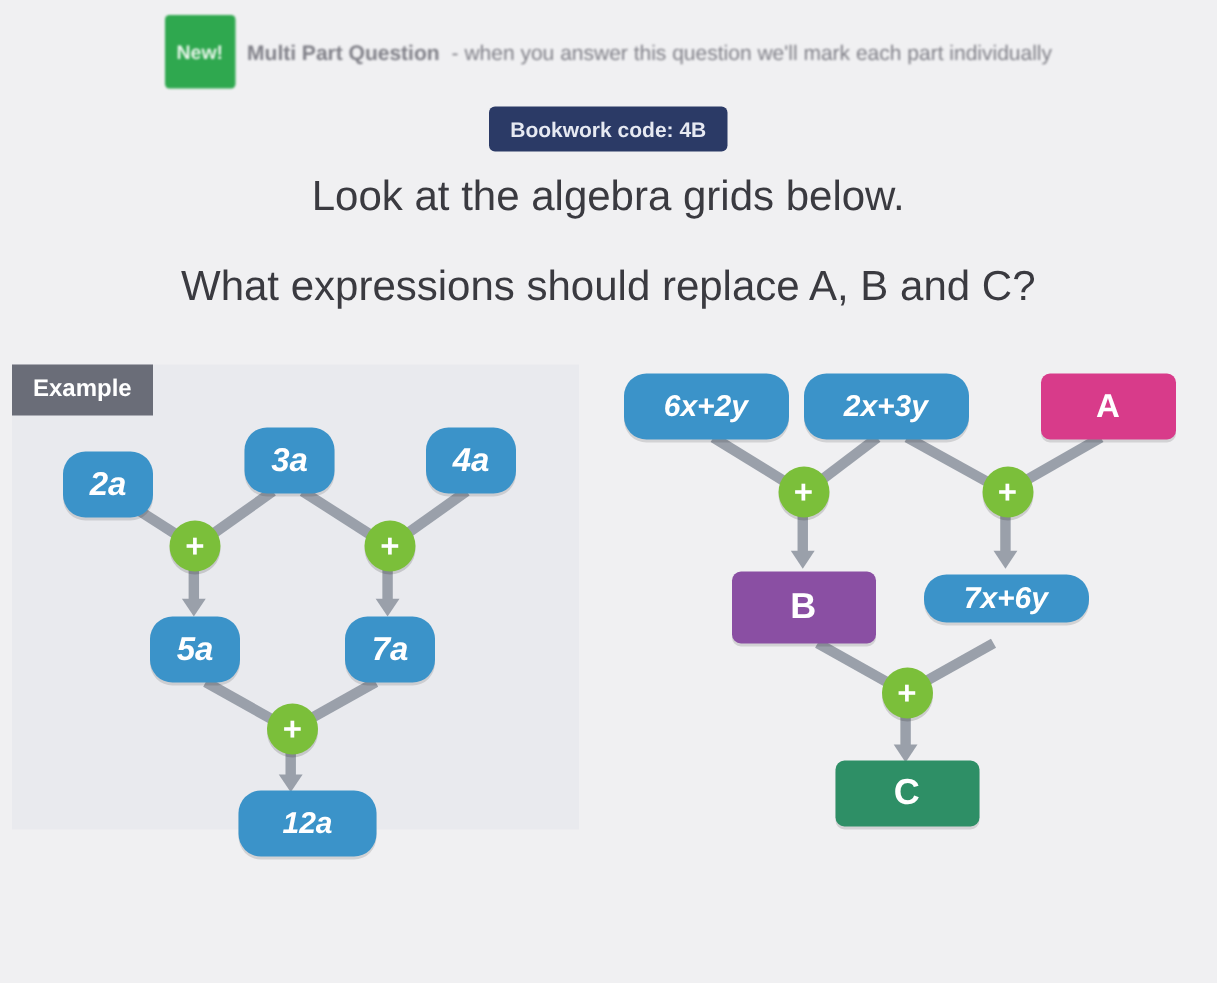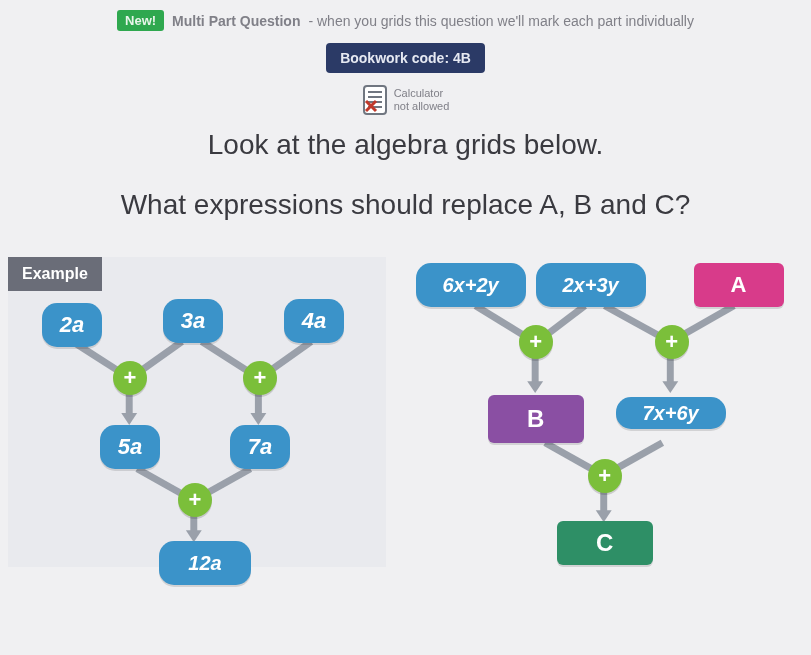--- a/index.html
+++ b/index.html
@@ -18,21 +18,21 @@
     gap: 8px;
     padding: 10px 0 6px 0;
     color: #808088;
     font-size: 14px;
     font-weight: 600;
     filter: blur(0.6px);
   }
   .new-badge {
     background: #2fa84f;
     color: #e8f5ea;
-    padding: 3px 8px;
+    padding: 17px 8px;
     border-radius: 3px;
     font-size: 13px;
   }
   .code-row {
     display: flex;
     align-items: center;
     justify-content: center;
     gap: 12px;
     margin: 6px 0 14px 0;
     filter: blur(0.4px);
@@ -145,41 +145,25 @@
     fill: #9aa0aa;
     stroke: none;
   }
 </style>
 </head>
 <body>
 
 <div class="header-row">
   <span class="new-badge">New!</span>
   <span>Multi Part Question</span>
-  <span style="font-weight:400">- when you grids this question we'll mark each part individually</span>
+  <span style="font-weight:400">- when you answer this question we'll mark each part individually</span>
 </div>
 
 <div class="code-row">
   <div class="code-badge">Bookwork code: 4B</div>
-  <div class="calc-block">
-    <div class="calc-icon">
-      <svg viewBox="0 0 26 30">
-        <rect x="2" y="1" width="22" height="28" rx="3" fill="#fff" stroke="#707680" stroke-width="2"></rect>
-        <line x1="6" y1="7" x2="20" y2="7" stroke="#707680" stroke-width="2"></line>
-        <line x1="6" y1="12" x2="20" y2="12" stroke="#707680" stroke-width="2"></line>
-        <line x1="6" y1="17" x2="20" y2="17" stroke="#707680" stroke-width="2"></line>
-        <line x1="6" y1="22" x2="20" y2="22" stroke="#707680" stroke-width="2"></line>
-        <path d="M4 26 L14 16 M4 16 L14 26" stroke="#c0392b" stroke-width="3"></path>
-      </svg>
-    </div>
-    <div class="calc-text">
-      <div>Calculator</div>
-      <div>not allowed</div>
-    </div>
-  </div>
 </div>
 
 <div class="question-block">
   <div class="q-line1">Look at the algebra grids below.</div>
   <div class="q-line2">What expressions should replace A, B and C?</div>
 </div>
 
 <div class="grids-row">
 
   <div class="example-panel">
@@ -197,21 +181,21 @@
         <line x1="252" y1="102" x2="252" y2="126"></line>
         <polygon class="arrow-head" points="252,134 244,122 260,122"></polygon>
 
         <line x1="130" y1="178" x2="178" y2="205"></line>
         <line x1="244" y1="178" x2="196" y2="205"></line>
 
         <line x1="187" y1="224" x2="187" y2="244"></line>
         <polygon class="arrow-head" points="187,252 179,240 195,240"></polygon>
       </svg>
 
-      <div class="tile tile-blue ex-top" style="left:34px; top:12px">2a</div>
+      <div class="tile tile-blue ex-top" style="left:34px; top:24px">2a</div>
       <div class="tile tile-blue ex-top" style="left:155px; top:8px">3a</div>
       <div class="tile tile-blue ex-top" style="left:276px; top:8px">4a</div>
 
       <div class="plus-node" style="left:105px; top:70px">+</div>
       <div class="plus-node" style="left:235px; top:70px">+</div>
 
       <div class="tile tile-blue ex-mid" style="left:92px; top:134px">5a</div>
       <div class="tile tile-blue ex-mid" style="left:222px; top:134px">7a</div>
 
       <div class="plus-node" style="left:170px; top:192px">+</div>

